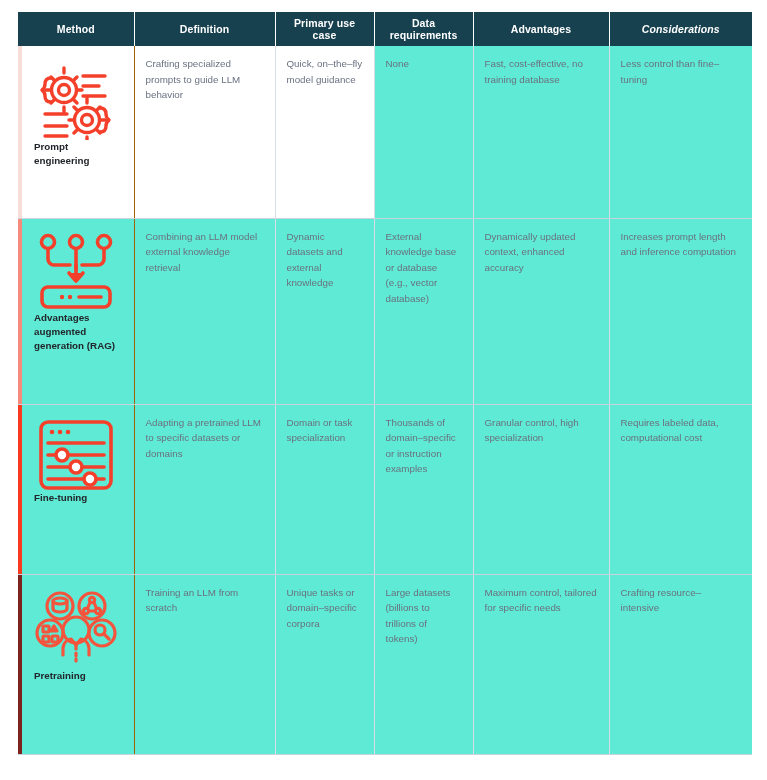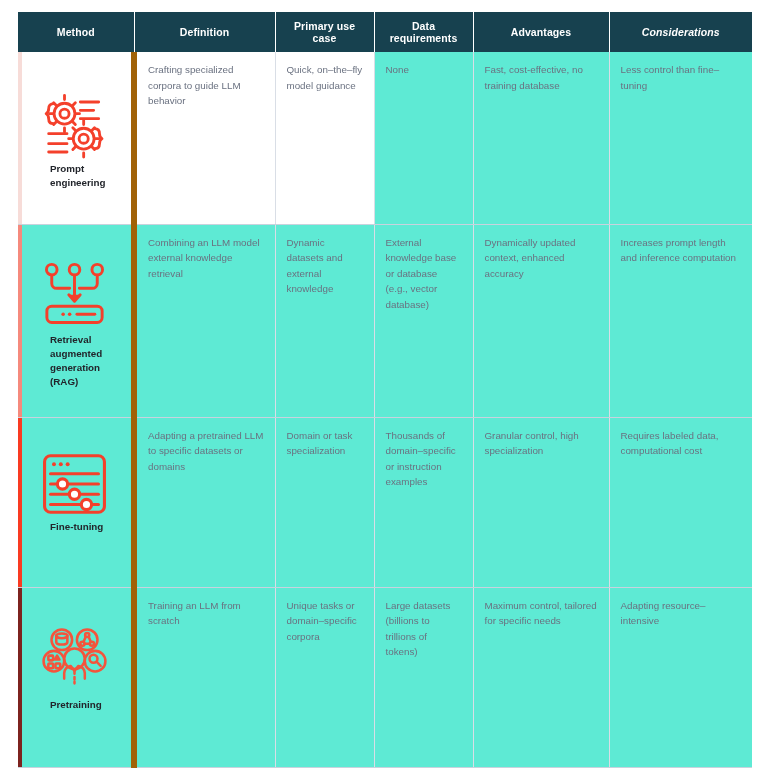--- a/index.html
+++ b/index.html
@@ -29,21 +29,21 @@
 
   
   thead th {
     background: #17414f;
     color: #ffffff;
     font-size: 10.5px;
     font-weight: bold;
     letter-spacing: 0.1px;
     text-align: center;
     vertical-align: middle;
-    height: 40px;
+    height: 34px;
     padding: 4px 6px;
     border-right: 1px solid #ffffff;
     box-sizing: border-box;
   }
   thead th:last-child { border-right: none; font-style: italic; }
 
   
   tbody td {
     border-right: 1px solid #d9dee6;
     border-bottom: 1px solid #c9d2dd;
@@ -57,22 +57,22 @@
   }
   tbody td:last-child { border-right: none; margin-left: 24px; }
   tbody tr:last-child td { border-bottom: 1px solid #c9d2dd; }
 
   
   tbody tr.row-white td.white-bg { background: #ffffff; }
 
   
   td.method-cell {
     position: relative;
-    padding: 16px;
-    border-right: 6px solid #a16207;
+    padding: 0;
+    border-right: 1px solid #a16207;
   }
   .accent-bar {
     position: absolute;
     left: 0; top: 0; bottom: 0;
     width: 4px;
   }
   .method-inner {
     position: relative;
     height: 100%;
     display: flex;
@@ -140,21 +140,21 @@
                 <circle cx="50" cy="60" r="12.5"></circle>
                 <circle cx="50" cy="60" r="5.5"></circle>
                 <path d="M50 43 v-5 M50 77 v5 M37 60 h-5 M63 60 h5 M59.5 50.5 l3.5-3.5 M40.5 69.5 l-3.5 3.5 M59.5 69.5 l3.5 3.5 M40.5 50.5 l-3.5-3.5"></path>
                 <path d="M8 54 h22 M8 66 h22 M8 76 h22"></path>
               </svg>
             </div>
             <div class="method-label">Prompt engineering</div>
           </div>
         </td>
         <td class="white-bg">
-            <span class="cell-text">Crafting specialized corpora to guide LLM behavior</span>
+            <span class="cell-text">Crafting specialized prompts to guide LLM behavior</span>
           </td>
         <td class="white-bg">
             <span class="cell-text">Quick, on–the–fly model guidance</span>
           </td>
         <td>
             <span class="cell-text">None</span>
           </td>
         <td>
             <span class="cell-text">Fast, cost-effective, no training database</span>
           </td>
@@ -176,21 +176,21 @@
                 <path d="M68 16 v10 a6 6 0 0 1 -6 6 h-16"></path>
                 <path d="M40 16 v20"></path>
                 <path d="M40 32 v14"></path>
                 <path d="M33 40 l7 8 l7 -8" fill="#f4402b" stroke="#f4402b"></path>
                 <rect x="6" y="54" width="68" height="20" rx="6"></rect>
                 <circle cx="26" cy="64" r="2.2" fill="#f4402b" stroke="none"></circle>
                 <circle cx="34" cy="64" r="2.2" fill="#f4402b" stroke="none"></circle>
                 <path d="M43 64 h22"></path>
               </svg>
             </div>
-            <div class="method-label">Retrieval augmented generation (RAG)</div>
+            <div class="method-label">Advantages augmented generation (RAG)</div>
           </div>
         </td>
         <td>
             <span class="cell-text">Combining an LLM model external knowledge retrieval</span>
           </td>
         <td>
             <span class="cell-text">Dynamic datasets and external knowledge</span>
           </td>
         <td>
             <span class="cell-text">External knowledge base or database (e.g., vector database)</span>
@@ -278,19 +278,19 @@
         <td>
             <span class="cell-text">Unique tasks or domain–specific corpora</span>
           </td>
         <td>
             <span class="cell-text">Large datasets (billions to trillions of tokens)</span>
           </td>
         <td>
             <span class="cell-text">Maximum control, tailored for specific needs</span>
           </td>
         <td>
-            <span class="cell-text">Adapting resource– intensive</span>
+            <span class="cell-text">Crafting resource– intensive</span>
           </td>
       </tr>
 
     </tbody>
   </table>
 </div>
 
 </body></html>

